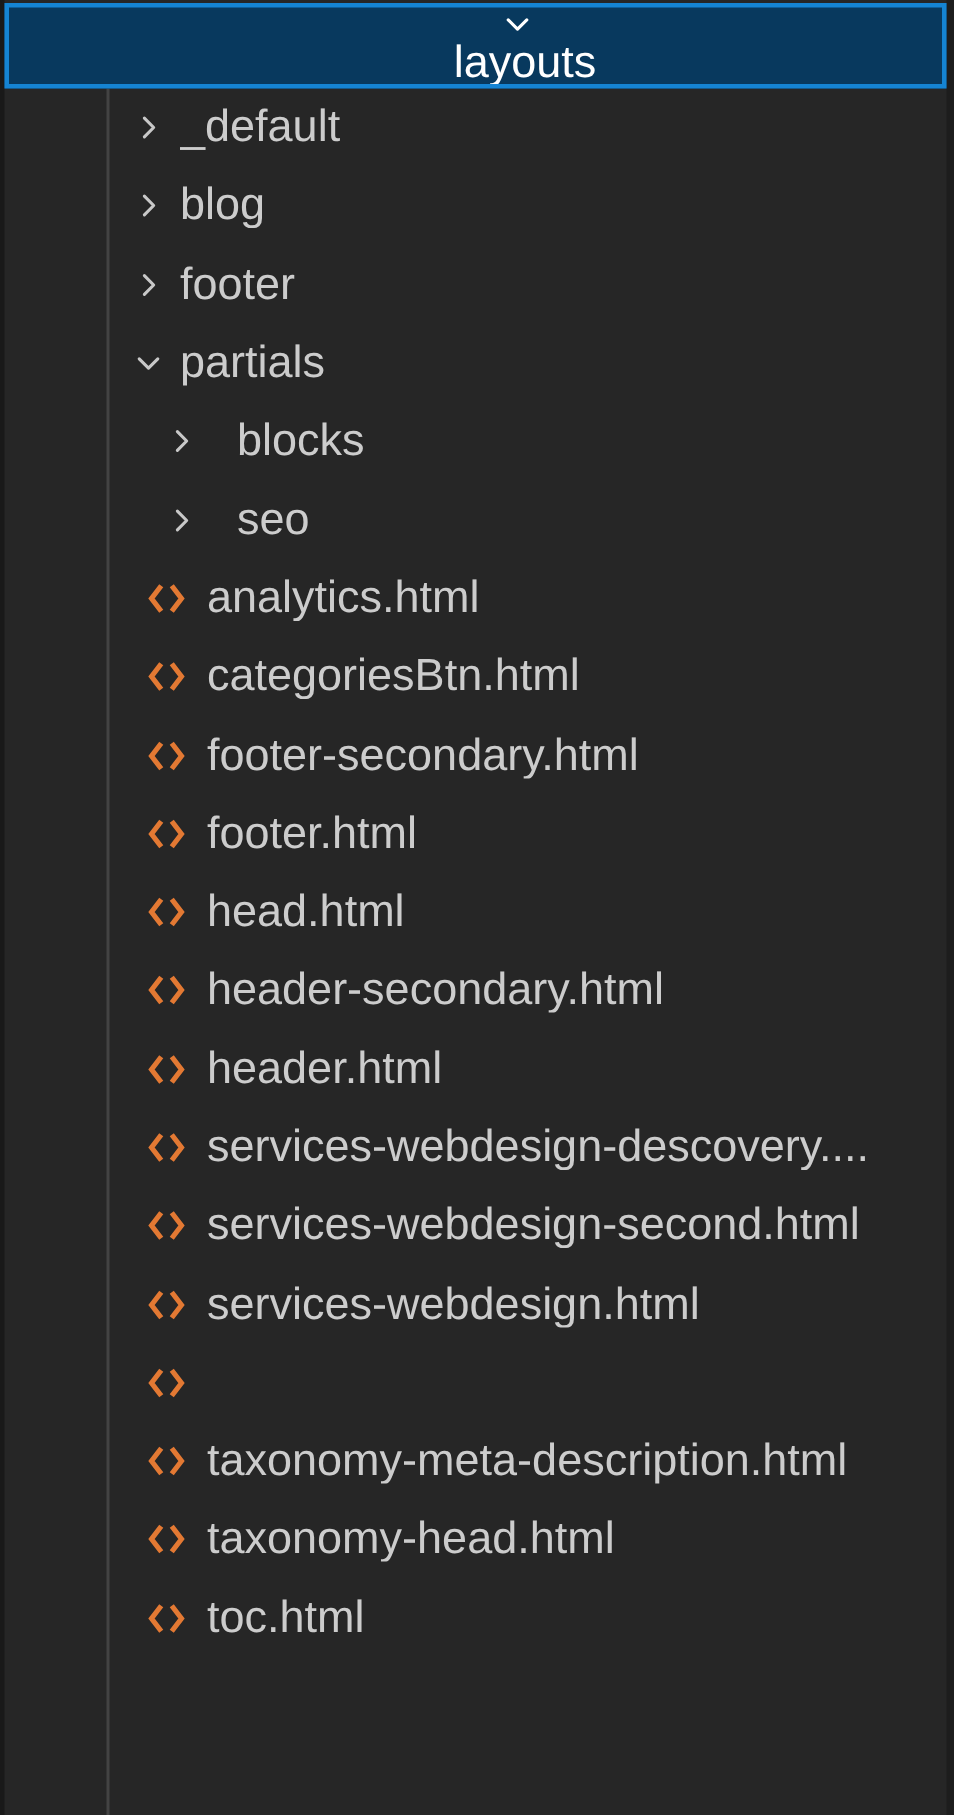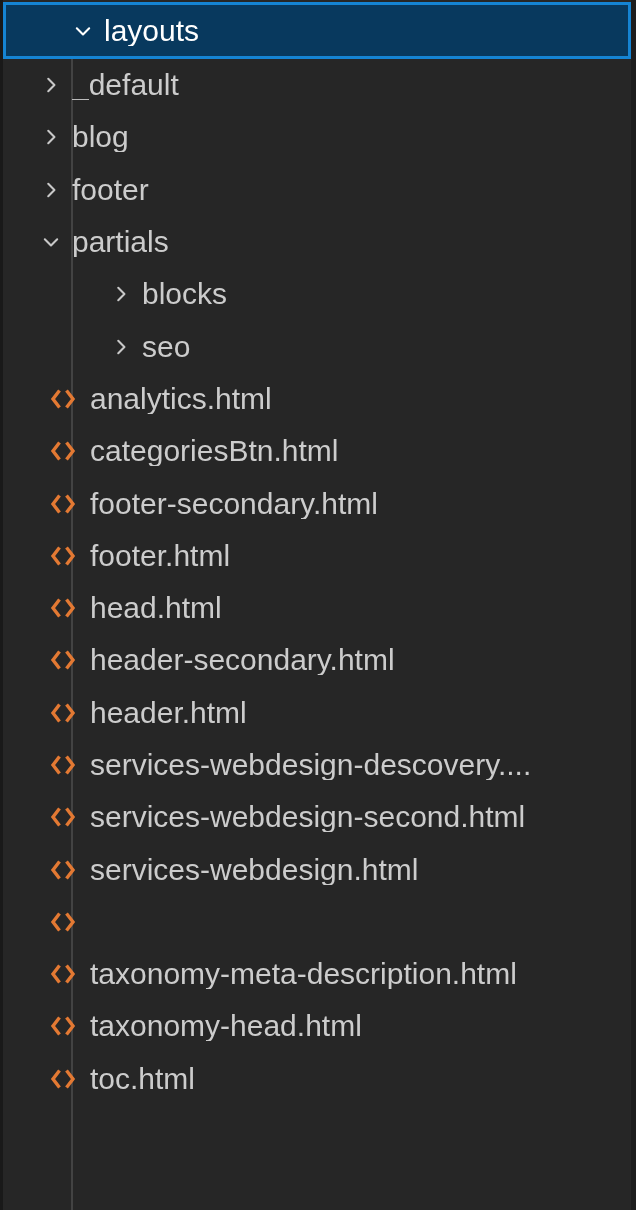--- a/index.html
+++ b/index.html
@@ -14,26 +14,26 @@
   .edge-right{position:absolute;right:0;top:0;bottom:0;width:5px;background:#1d1d1d;}
   .indent-guide{position:absolute;left:71px;top:59px;bottom:0;width:2px;background:#434343;}
   .rows{position:absolute;left:0;top:0;right:0;}
   .row{
     height:52.3px;display:flex;align-items:center;
     color:#cccccc;font-size:30px;line-height:1;
     white-space:nowrap;overflow:hidden;cursor:pointer;
   }
   .row.selected{
     box-sizing:border-box;height:57px;margin:2px 5px 0 3px;
-    background:#08395e;border:3px solid #1584d3;color:#ffffff;
+    background:#08395e;border:3px solid #1584d3;color:#ffffff;flex-direction:column;
   }
   .lvl0{padding-left:66px;}
-  .lvl1{padding-left:40px;}
-  .lvl2{padding-left:110px;}
-  .filerow{padding-left:49px;}
+  .lvl1{padding-left:88px;}
+  .lvl2{padding-left:110px;gap:16px;}
+  .filerow{padding-left:97px;}
   .twisty{width:22px;height:22px;flex:none;margin-right:10px;}
   .twisty svg{display:block;width:22px;height:22px;}
   .fileicon{width:28px;height:22px;flex:none;margin-right:13px;}
   .fileicon svg{display:block;width:28px;height:22px;}
   .chev{stroke:#c8c8c8;stroke-width:1.5;fill:none;stroke-linecap:round;stroke-linejoin:round;}
   .selected .chev{stroke:#ffffff;}
   .html-glyph{stroke:#e37933;stroke-width:3.4;fill:none;stroke-linejoin:miter;}
   .label{overflow:hidden;text-overflow:clip;}
 </style>
 </head>

